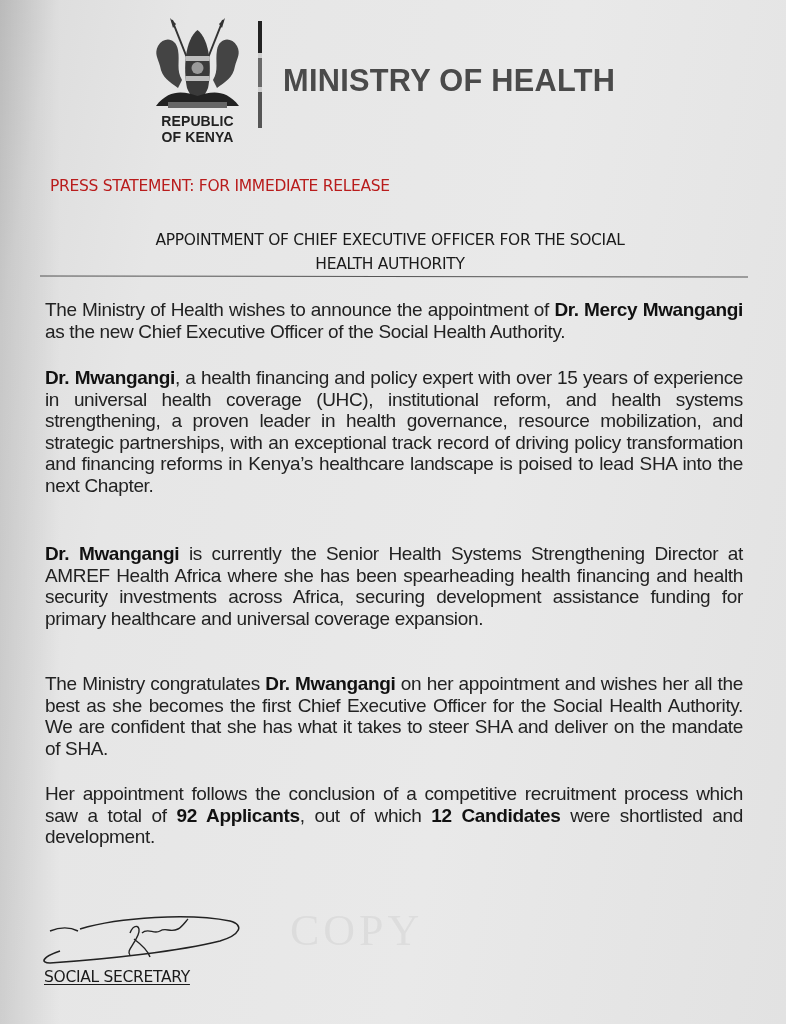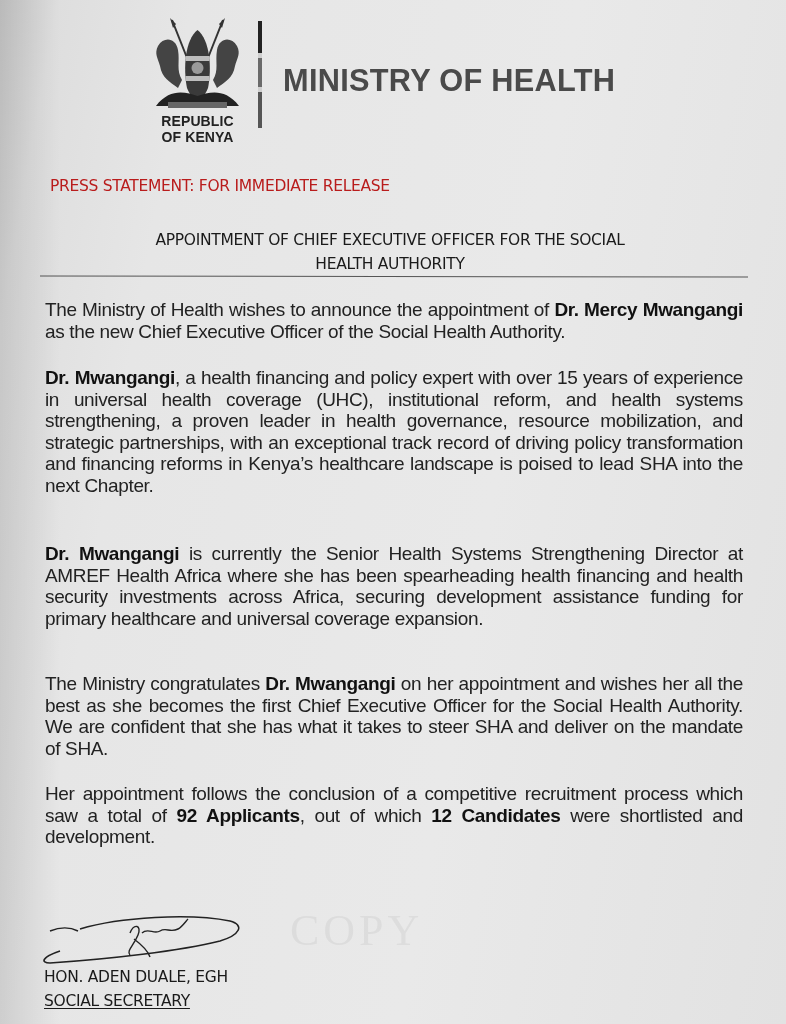--- a/index.html
+++ b/index.html
@@ -119,17 +119,16 @@
   <div class="watermark">COPY</div>
 
   <svg class="signature" viewBox="0 0 240 60">
     <path d="M50 24 C90 12 160 8 200 16 C215 20 210 30 190 36 C150 46 80 54 20 58 C10 58 12 52 30 46" fill="none" stroke="#222" stroke-width="1.6"></path>
     <path d="M20 26 C30 22 40 22 48 26" fill="none" stroke="#222" stroke-width="1.4"></path>
     <path d="M100 28 C104 18 112 20 108 30 C104 40 96 46 100 50 M104 34 C112 40 118 46 120 52" fill="none" stroke="#222" stroke-width="1.4"></path>
     <path d="M112 28 C118 22 124 30 130 26 C136 22 140 28 148 24 C152 22 156 16 158 14" fill="none" stroke="#222" stroke-width="1.4"></path>
   </svg>
 
   <div class="signatory">
-    <div>HON. ADEN DUALE, EGH</div>
     <div class="role">SOCIAL SECRETARY</div>
   </div>
 
 </div>
 
 </body></html>

